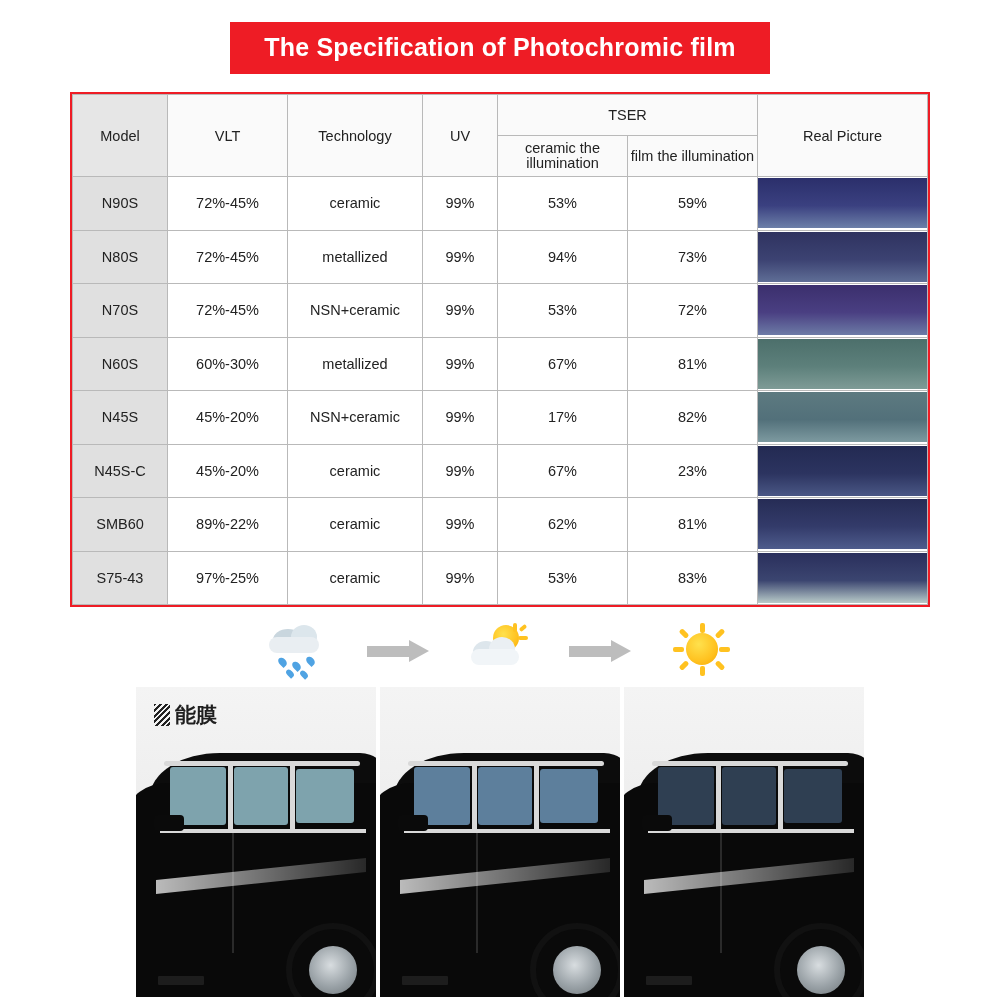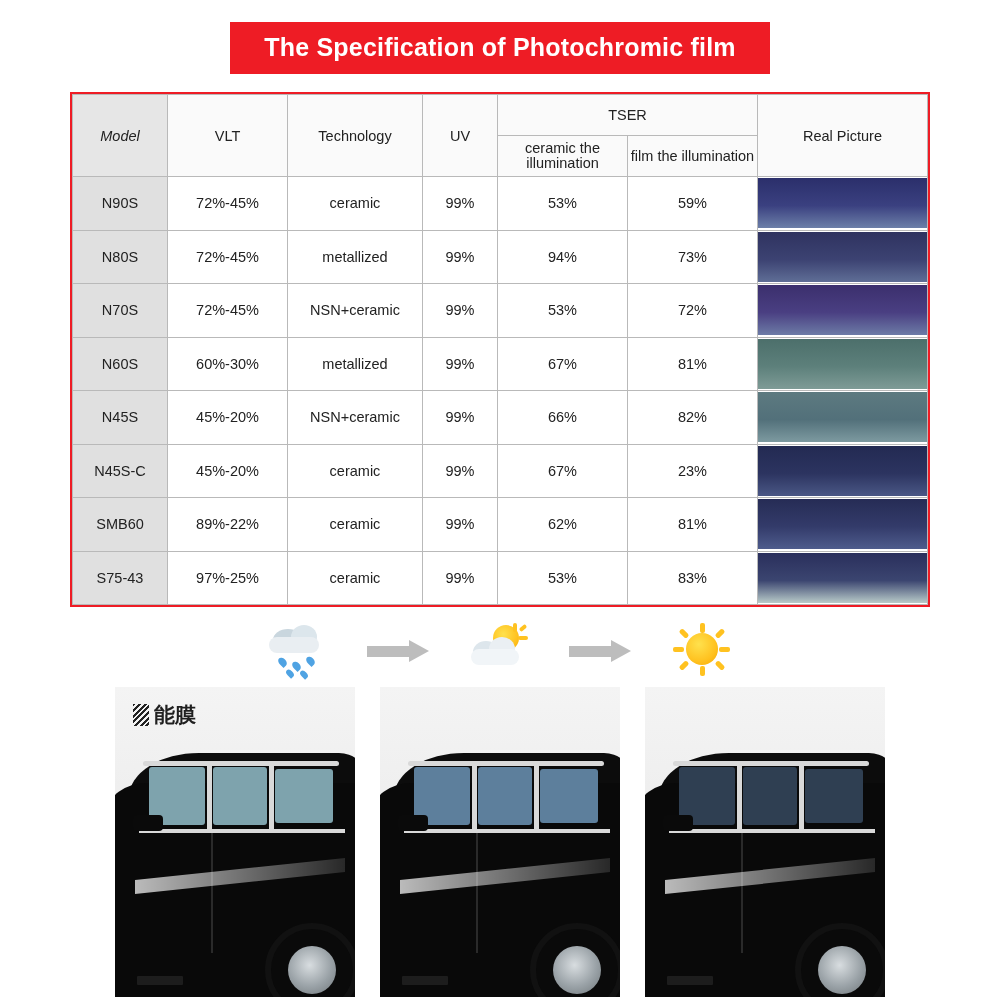--- a/index.html
+++ b/index.html
@@ -45,21 +45,21 @@
     vertical-align:middle;
     font-size:14.5px;
     color:#222;
     font-weight:normal;
     padding:0;
   }
   table.spec thead th{
     background:#fafafa;
     height:40px;
   }
-  .hdr-model{background:#e6e6e6 !important;font-style:italic;}
+  .hdr-model{background:#e6e6e6 !important;}
   td.model-cell{
     background:#e0e0e0;
     font-size:15px;
   }
   tbody tr{height:53.5px;}
   .tser-sub{font-size:13px;line-height:15px;}
   .col-model{width:95px;}
   .col-vlt{width:120px;}
   .col-tech{width:135px;}
   .col-uv{width:75px;}
@@ -110,21 +110,21 @@
   .sunray{position:absolute;background:#ffc220;border-radius:2px;}
   .cloud{
     position:absolute;background:#e9eef2;border-radius:50%;
   }
   .raindrop{position:absolute;background:#4fa3e3;border-radius:50% 50% 50% 0;transform:rotate(-45deg);}
   
   .photos{
     margin-top:6px;
     display:flex;
     justify-content:center;
-    gap:25px;
+    gap:4px;
   }
   .photo{
     width:240px;height:310px;
     position:relative;
     overflow:hidden;
     background:#f2f2f2;
   }
   .photo .sky{
     position:absolute;left:0;top:0;right:0;height:100%;
     background:linear-gradient(180deg,#f4f4f4 0%,#ededed 45%,#e9e9e9 100%);
@@ -260,21 +260,21 @@
           <td>81%</td>
           <td class="pic-cell">
             <span class="swatch" style="background:linear-gradient(180deg,#4c6f6b 0%,#5d807b 55%,#7e9b96 100%)"></span>
           </td>
         </tr>
         <tr>
           <td class="model-cell">N45S</td>
           <td>45%-20%</td>
           <td>NSN+ceramic</td>
           <td>99%</td>
-          <td>66%</td>
+          <td>17%</td>
           <td>82%</td>
           <td class="pic-cell">
             <span class="swatch" style="background:linear-gradient(180deg,#5d7a80 0%,#52707a 55%,#7d9aa0 100%)"></span>
           </td>
         </tr>
         <tr>
           <td class="model-cell">N45S-C</td>
           <td>45%-20%</td>
           <td>ceramic</td>
           <td>99%</td>

